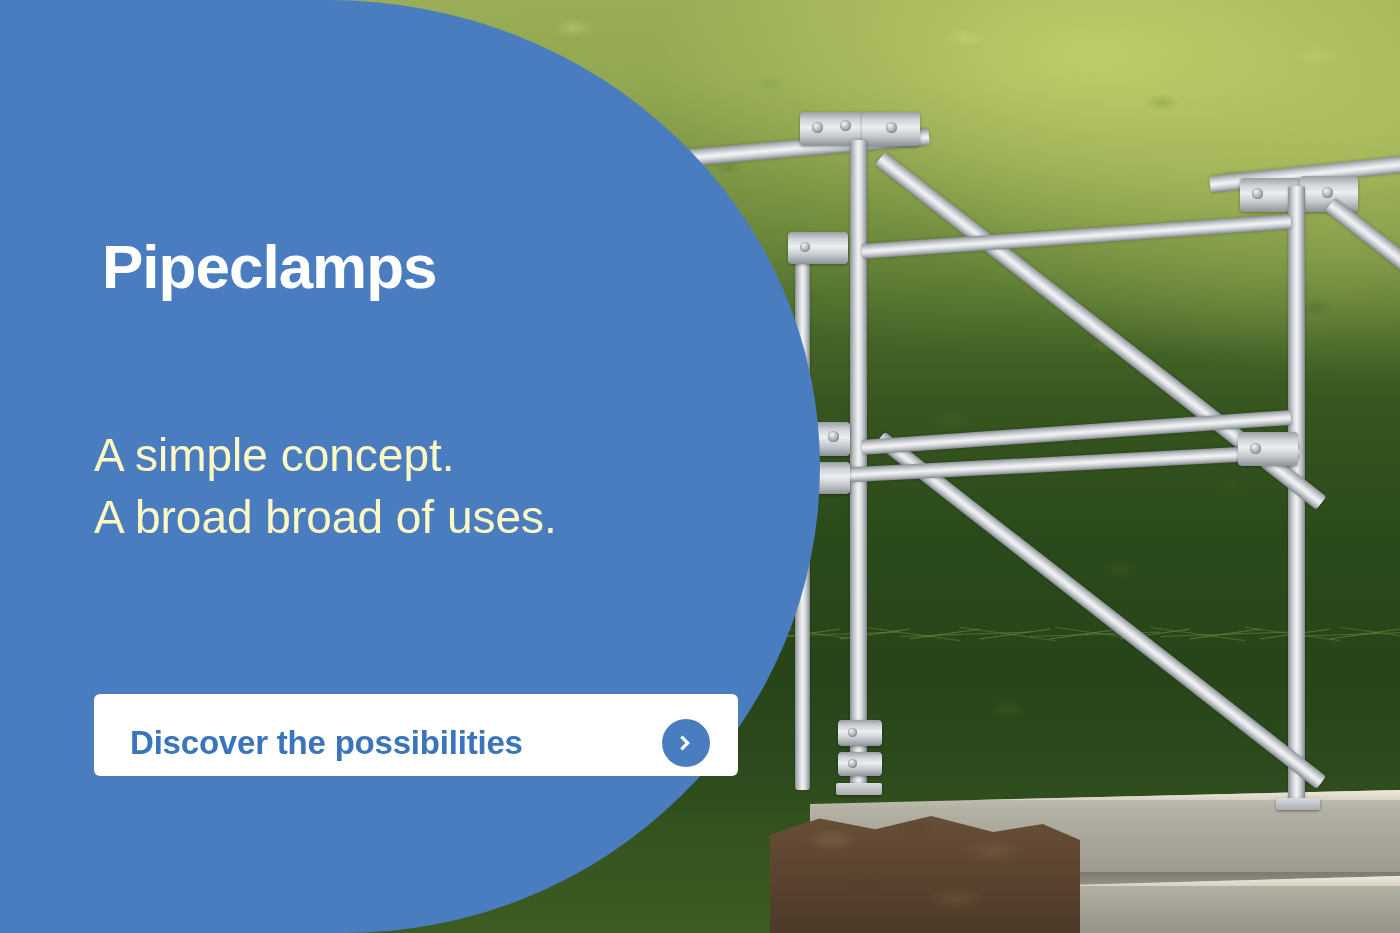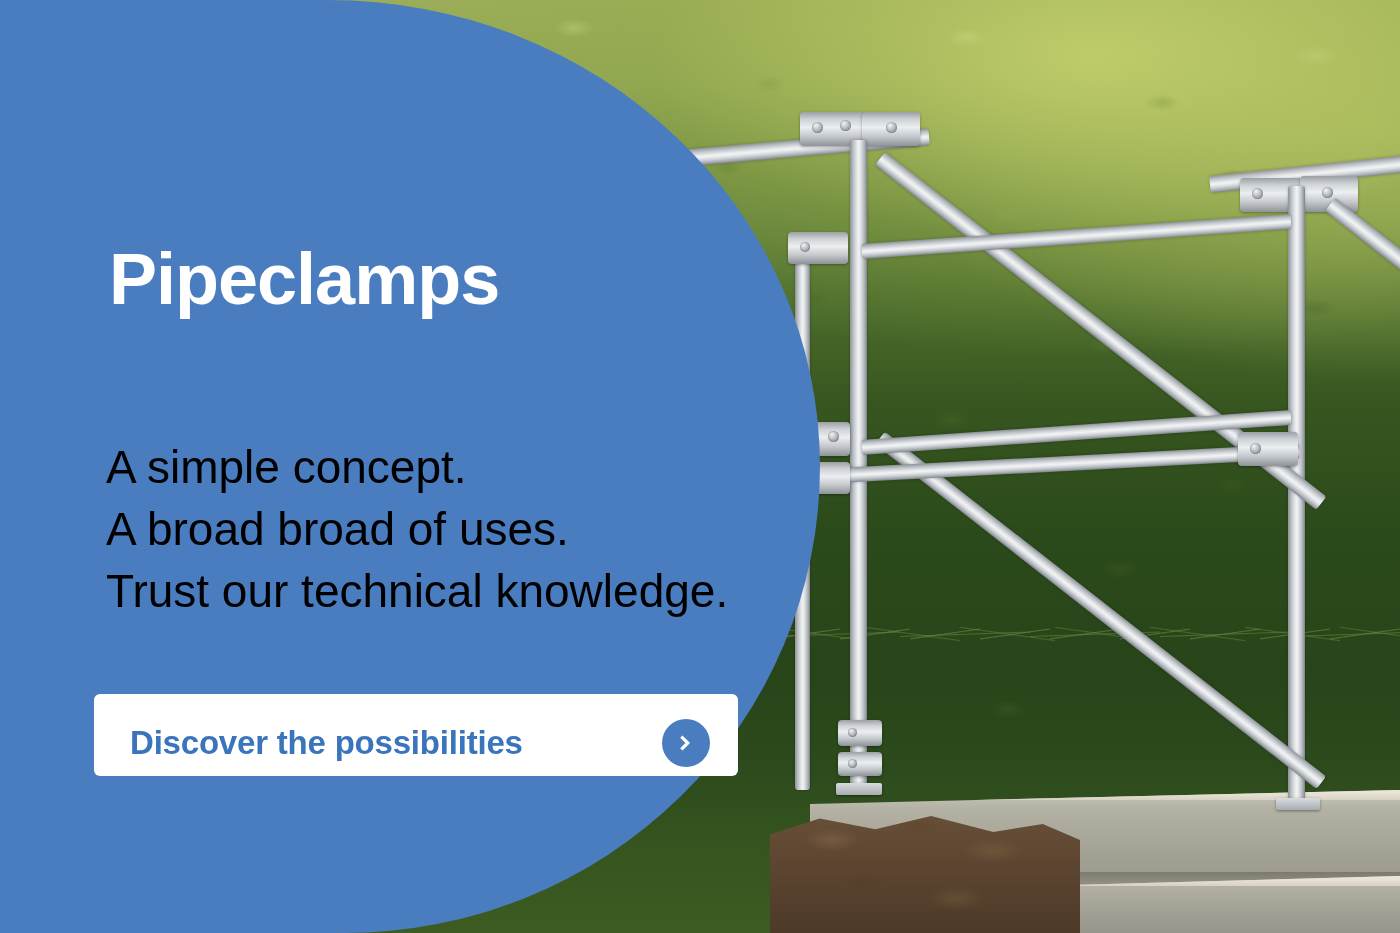--- a/index.html
+++ b/index.html
@@ -196,37 +196,37 @@
     position: absolute;
     left: 0;
     top: 0;
     width: 820px;
     height: 933px;
   }
   .title {
     position: absolute;
     left: 94px;
     top: 228px;
-    margin: 15px;
-    font-size: 72px;
+    margin: 8px;
+    font-size: 62px;
     line-height: 1.0;
     font-weight: 700;
     letter-spacing: -1px;
     color: #ffffff;
     white-space: nowrap;
   }
   .subtitle {
     position: absolute;
     left: 94px;
     top: 424px;
-    margin: 12px;
+    margin: 0;
     font-size: 46px;
     line-height: 62px;
     font-weight: 300;
-    color: #000000;
+    color: #fef9c3;
     white-space: nowrap;
   }
   .subtitle-line { display: block; }
 
   .cta-button {
     position: absolute;
     left: 94px;
     top: 694px;
     width: 644px;
     height: 82px;
@@ -327,21 +327,20 @@
 
   <div class="blue-panel"></div>
 
   <div class="content">
 
     <h1 class="title">Pipeclamps</h1>
 
     <p class="subtitle">
       <span class="subtitle-line">A simple concept.</span>
       <span class="subtitle-line">A broad broad of uses.</span>
-      <span class="subtitle-line">Trust our technical knowledge.</span>
     </p>
 
     <button class="cta-button">
       <span class="cta-label">Discover the possibilities</span>
       <span class="cta-arrow">
         <svg width="22" height="22" viewBox="0 0 22 22" aria-hidden="true">
           <path d="M7.5 3.5 L15 11 L7.5 18.5 L5.2 16.2 L10.4 11 L5.2 5.8 Z" fill="#ffffff"></path>
         </svg>
       </span>
     </button>

